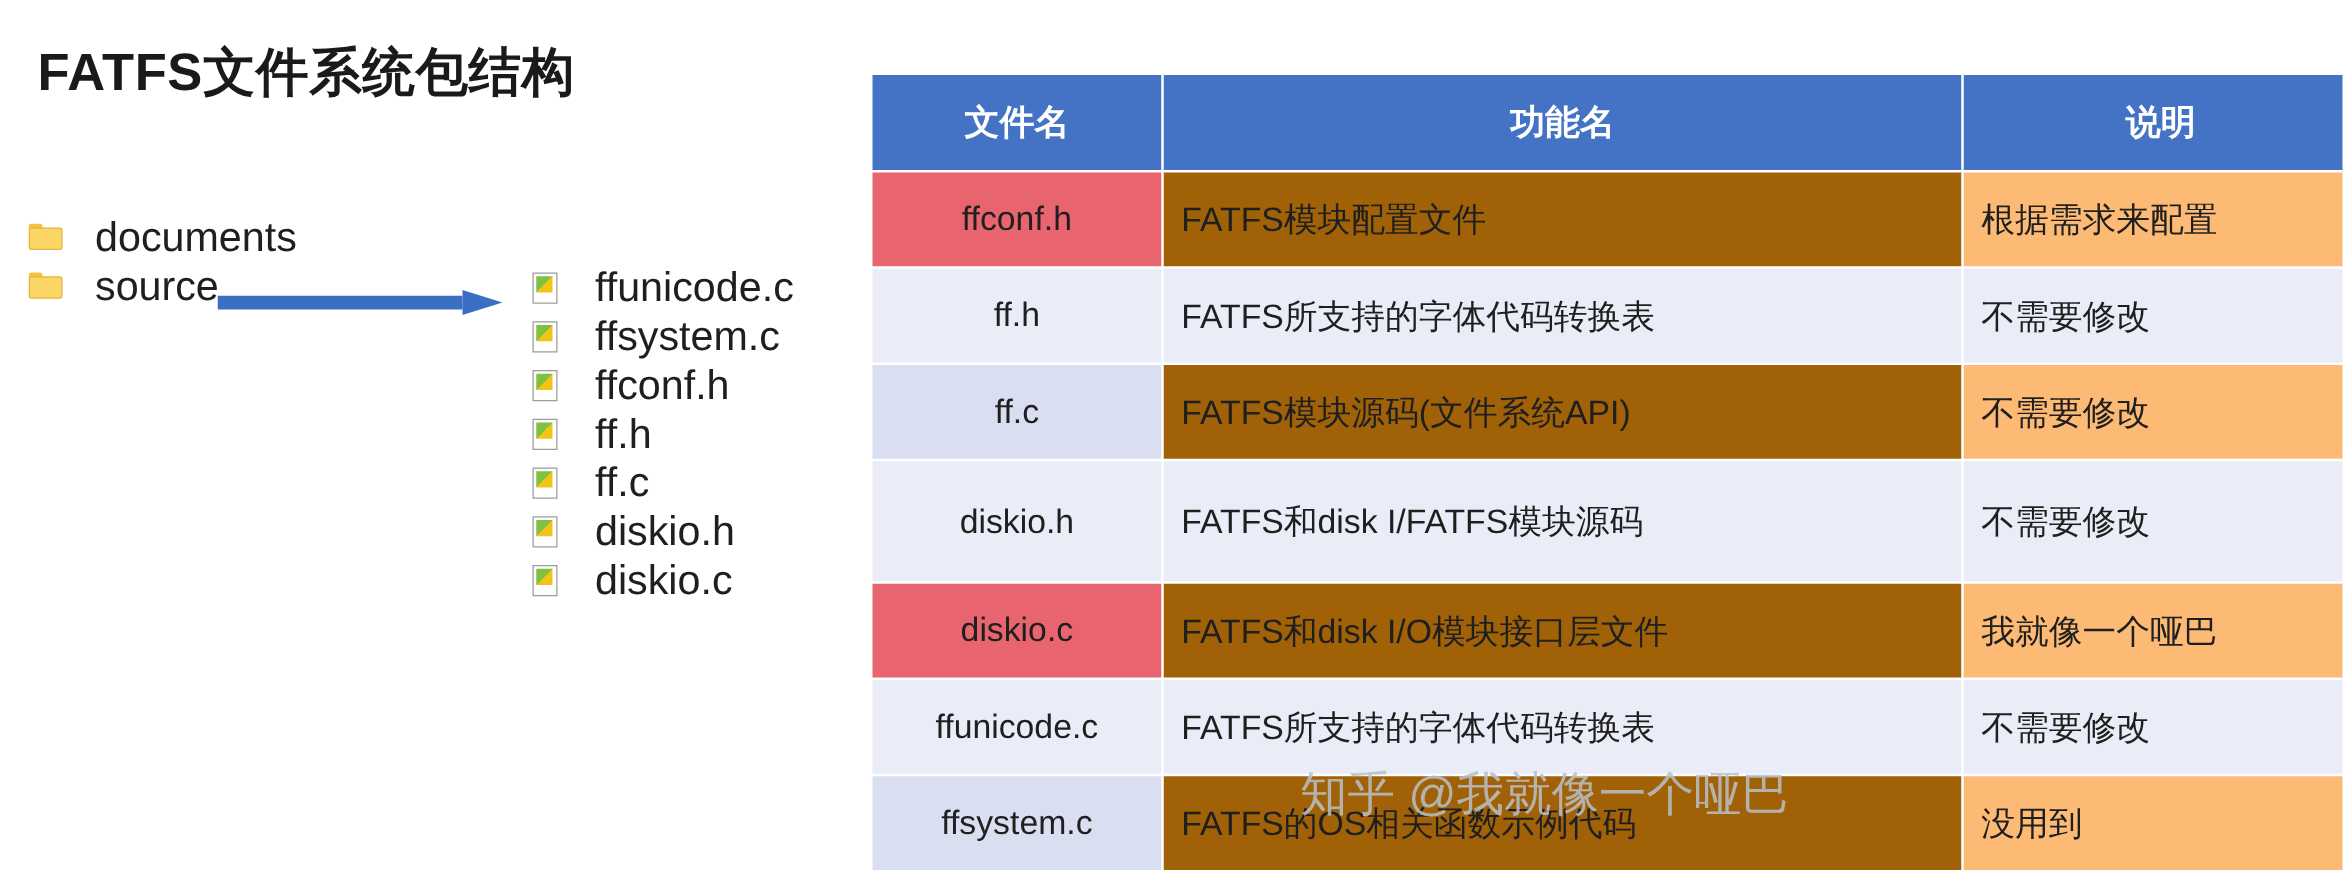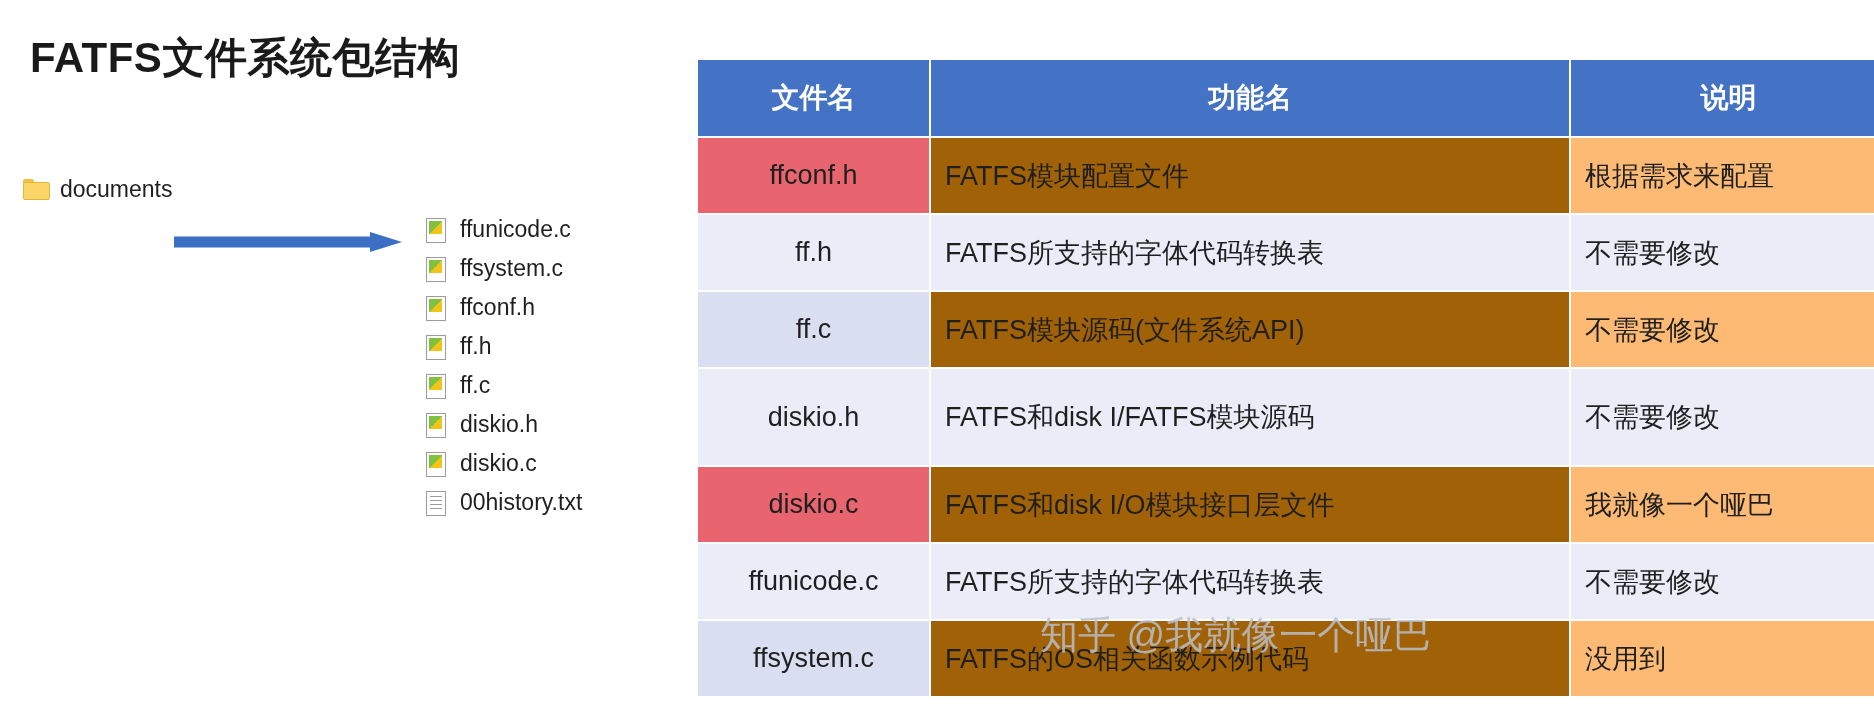--- a/index.html
+++ b/index.html
@@ -50,23 +50,23 @@
     width: 260px;
   }
 
   .tree-row {
     display: flex;
     align-items: center;
     height: 39px;
     white-space: nowrap;
   }
   .tree-label {
-    font-size: 23px;
+    font-size: 33px;
     color: #1f1f1f;
-    margin-left: 8px;
+    margin-left: 24px;
     font-family: "Liberation Sans", sans-serif;
   }
 
   
   .icon {
     width: 30px;
     height: 25px;
     position: relative;
     flex: 0 0 auto;
   }
@@ -207,20 +207,24 @@
 
 <div id="slide-title">FATFS文件系统包结构</div>
 
 <div id="explorer">
 
   <div class="tree-col-left">
     <div class="tree-row">
       <span class="icon icon-folder"></span>
       <span class="tree-label">documents</span>
     </div>
+    <div class="tree-row">
+      <span class="icon icon-folder"></span>
+      <span class="tree-label">source</span>
+    </div>
   </div>
 
   <svg id="tree-arrow" viewBox="0 0 230 20">
     <line x1="0" y1="10" x2="196" y2="10" stroke="#3a6fc4" stroke-width="11"></line>
     <polygon points="196,0 228,10 196,20" fill="#3a6fc4"></polygon>
   </svg>
 
   <div class="tree-col-right">
     <div class="tree-row">
       <span class="icon icon-code"></span>
@@ -242,24 +246,20 @@
       <span class="icon icon-code"></span>
       <span class="tree-label">ff.c</span>
     </div>
     <div class="tree-row">
       <span class="icon icon-code"></span>
       <span class="tree-label">diskio.h</span>
     </div>
     <div class="tree-row">
       <span class="icon icon-code"></span>
       <span class="tree-label">diskio.c</span>
-    </div>
-    <div class="tree-row">
-      <span class="icon icon-file"></span>
-      <span class="tree-label">00history.txt</span>
     </div>
   </div>
 </div>
 
 <div id="table-wrap">
   <table class="fs-table">
     <colgroup>
       <col class="c-file">
         <col class="c-func">
         <col class="c-desc">

